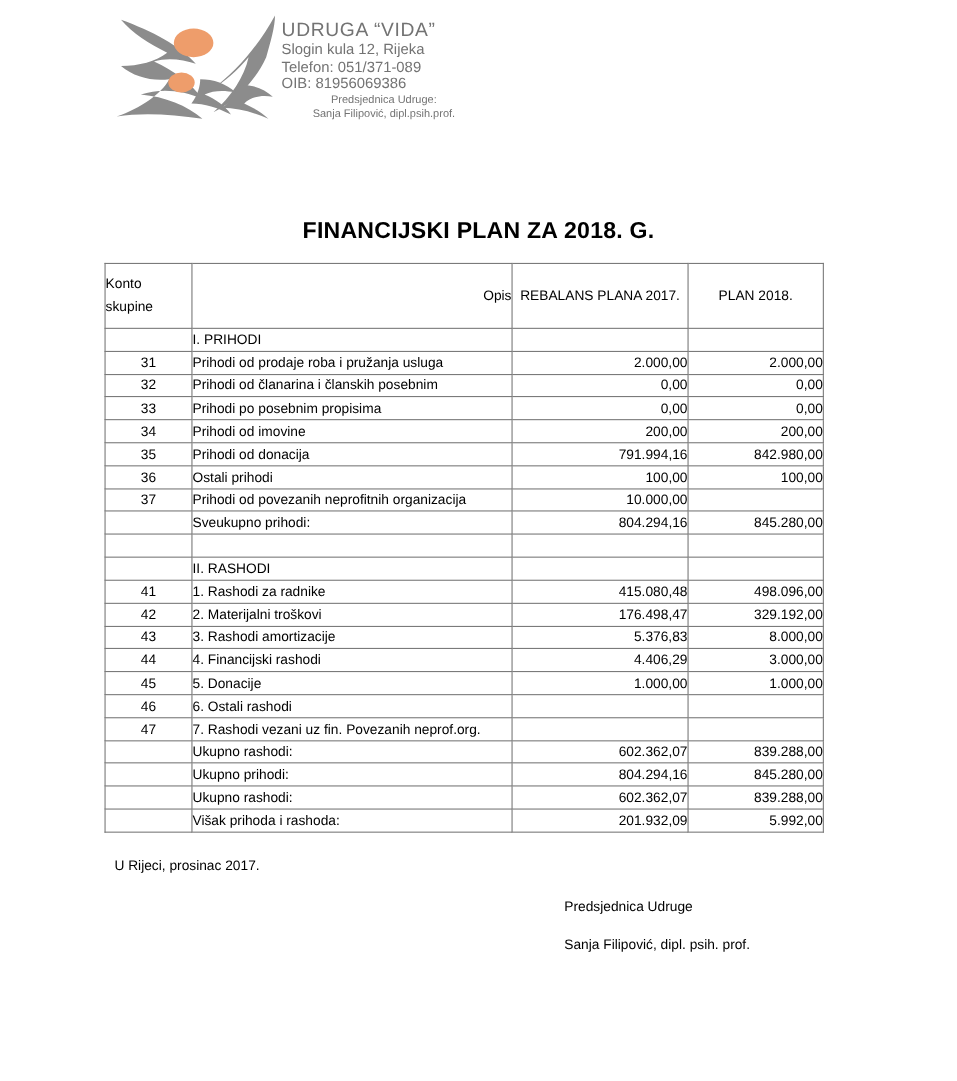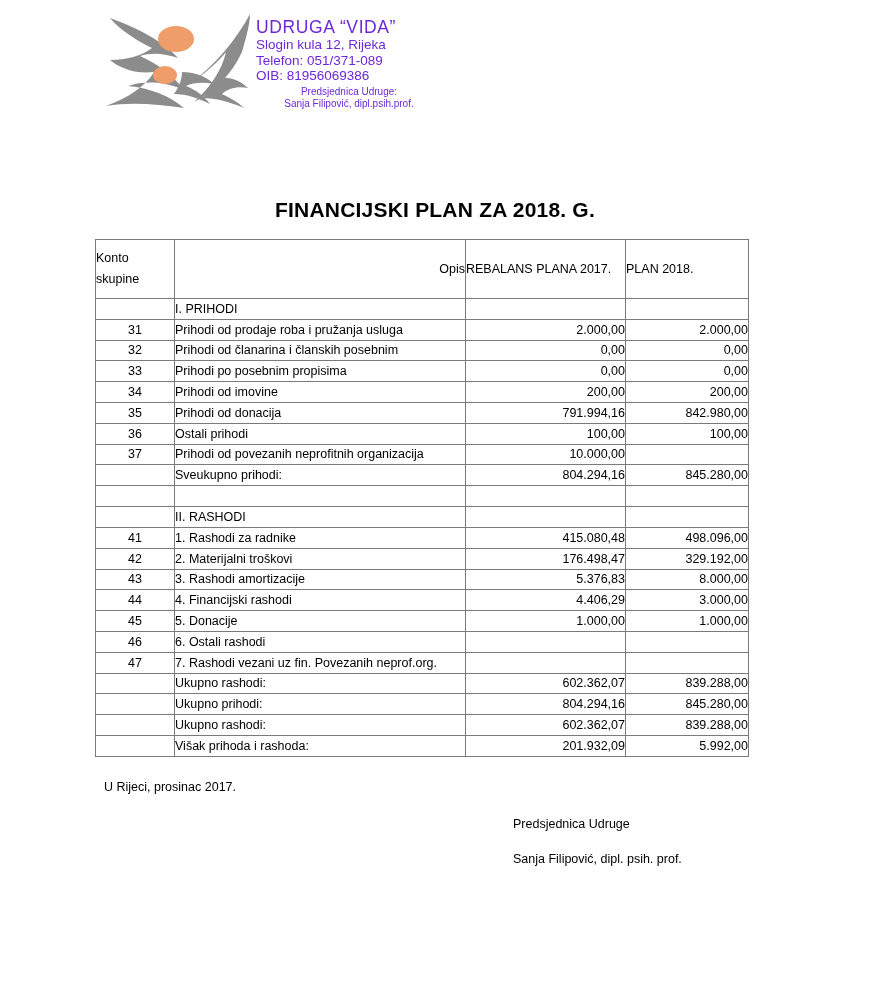--- a/index.html
+++ b/index.html
@@ -29,21 +29,21 @@
     left: 0;
     top: 0;
     width: 150px;
     height: 100px;
   }
   #org-block {
     position: absolute;
     left: 152px;
     top: 6px;
     width: 180px;
-    color: #6d28d9;
+    color: #737373;
   }
   .org-name {
     font-size: 17.5px;
     letter-spacing: .6px;
     line-height: 19px;
     white-space: nowrap;
   }
   .org-line {
     font-size: 13.5px;
     line-height: 15.5px;
@@ -98,21 +98,21 @@
   .th-konto {
     text-align: left;
     padding-top: 7px;
     line-height: 21px;
   }
   .th-opis {
     text-align: right;
     padding-top: 7px;
   }
   .th-num {
-    text-align: left;
+    text-align: center;
     padding-top: 7px;
     padding-right: 9px;
     font-weight: bold;
   }
 
   tbody td { height: 19.8px; }
   .cell-konto {
     text-align: center;
     padding-left: 6px;
   }

